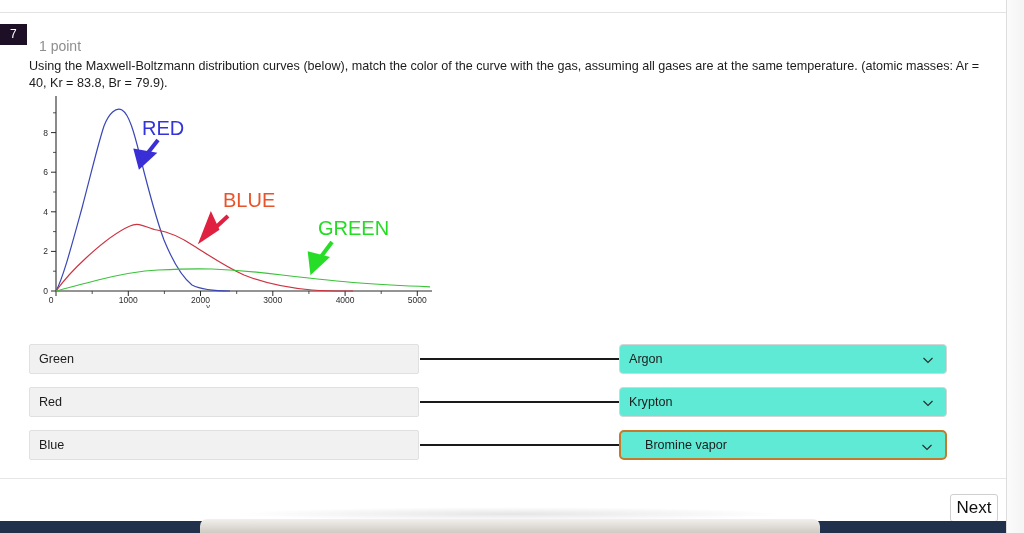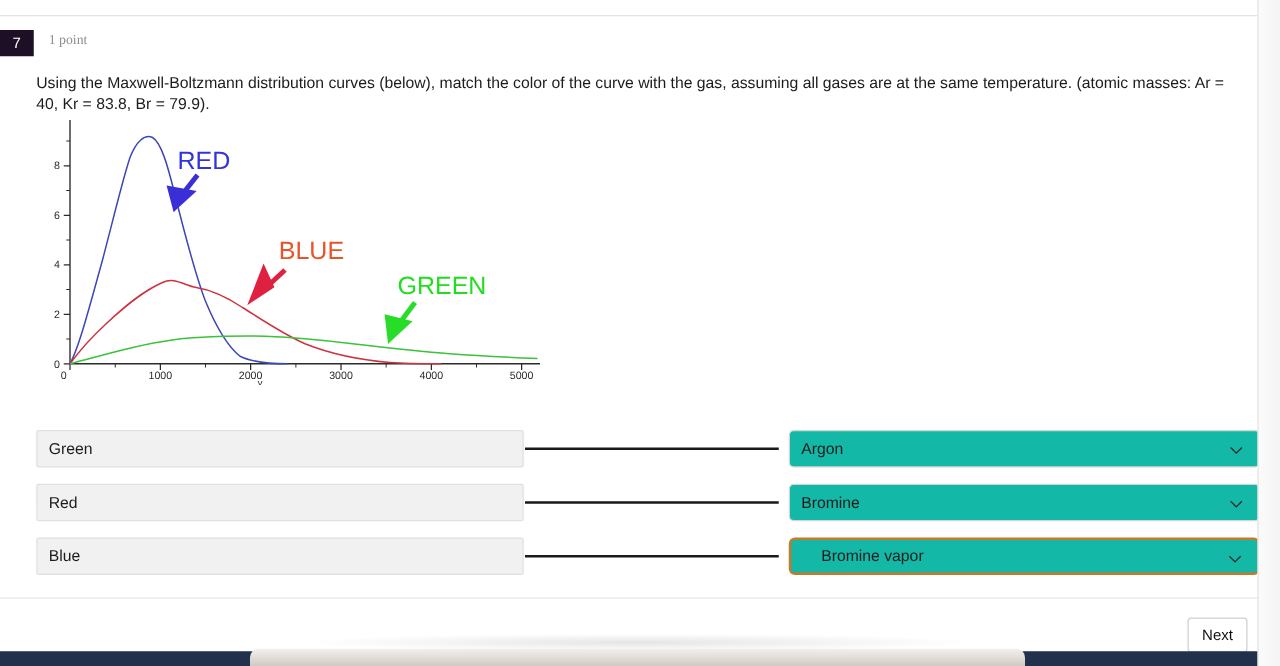--- a/index.html
+++ b/index.html
@@ -52,24 +52,23 @@
     width: 27px; height: 21px;
     background: #1d0f26;
     color: #ffffff;
     font-size: 12px;
     line-height: 21px;
     text-align: center;
     letter-spacing: .2px;
   }
   .q-points {
     position: absolute;
-    top: 26px; left: 39px;
-    font-size: 11px;
+    top: 38px; left: 39px;
+    font-size: 14px;
     color: #8e8e8e;
-    font-family: Liberation Serif, serif;
   }
 
   
   .prompt {
     position: absolute;
     top: 46px; left: 29px;
     width: 966px;
     font-size: 12.6px;
     line-height: 17px;
     color: #1c1c1c;
@@ -117,30 +116,29 @@
   .connector {
     position: absolute;
     left: 420px; top: 14px;
     width: 203px; height: 2px;
     background: #1a1a1a;
   }
 
   .right-box {
     position: absolute;
     left: 619px; top: 0;
-    width: 377px; height: 30px;
+    width: 328px; height: 30px;
     box-sizing: border-box;
-    background: #14b8a6;
+    background: #5eead4;
     border: 1px solid #d5d5d5;
     border-radius: 4px;
     font-size: 12.6px;
     color: #1c1c1c;
     line-height: 28px;
     padding-left: 9px;
-    margin-left: 12px;
   }
   .right-box.focused {
     border: 2px solid #c4792b;
     border-radius: 5px;
     line-height: 26px;
     padding-left: 24px;
   }
   .chev {
     position: absolute;
     right: 12px; top: 9px;
@@ -157,21 +155,21 @@
     background: #e6e6e6;
   }
   .next-btn {
     position: absolute;
     top: 494px; left: 950px;
     width: 48px; height: 28px;
     box-sizing: border-box;
     background: #ffffff;
     border: 1px solid #cfcfcf;
     border-radius: 3px;
-    font-size: 12px;
+    font-size: 17px;
     color: #101010;
     text-align: center;
     line-height: 26px;
   }
 
   
   .desk-strip {
     position: absolute;
     left: 0; top: 521px;
     width: 1024px; height: 12px;
@@ -311,21 +309,21 @@
               <path d="M1.5 4 L6 8.5 L10.5 4" fill="none" stroke="#2a2a2a" stroke-width="1.1"></path>
             </svg>
         </span>
       </div>
     </div>
 
     <div class="match-row r1">
       <div class="left-box">Red</div>
       <div class="connector"></div>
       <div class="right-box">
-        <span>Bromine</span>
+        <span>Krypton</span>
         <span class="chev">
           <svg viewBox="0 0 12 12">
               <path d="M1.5 4 L6 8.5 L10.5 4" fill="none" stroke="#2a2a2a" stroke-width="1.1"></path>
             </svg>
         </span>
       </div>
     </div>
 
     <div class="match-row r2">
       <div class="left-box">Blue</div>

